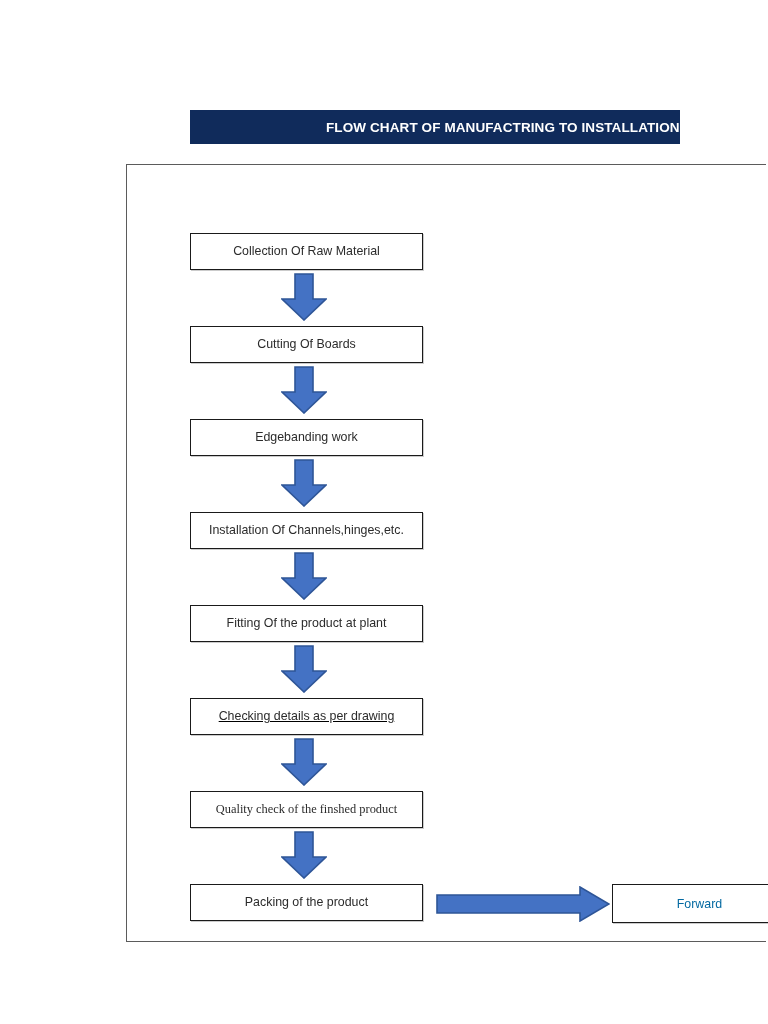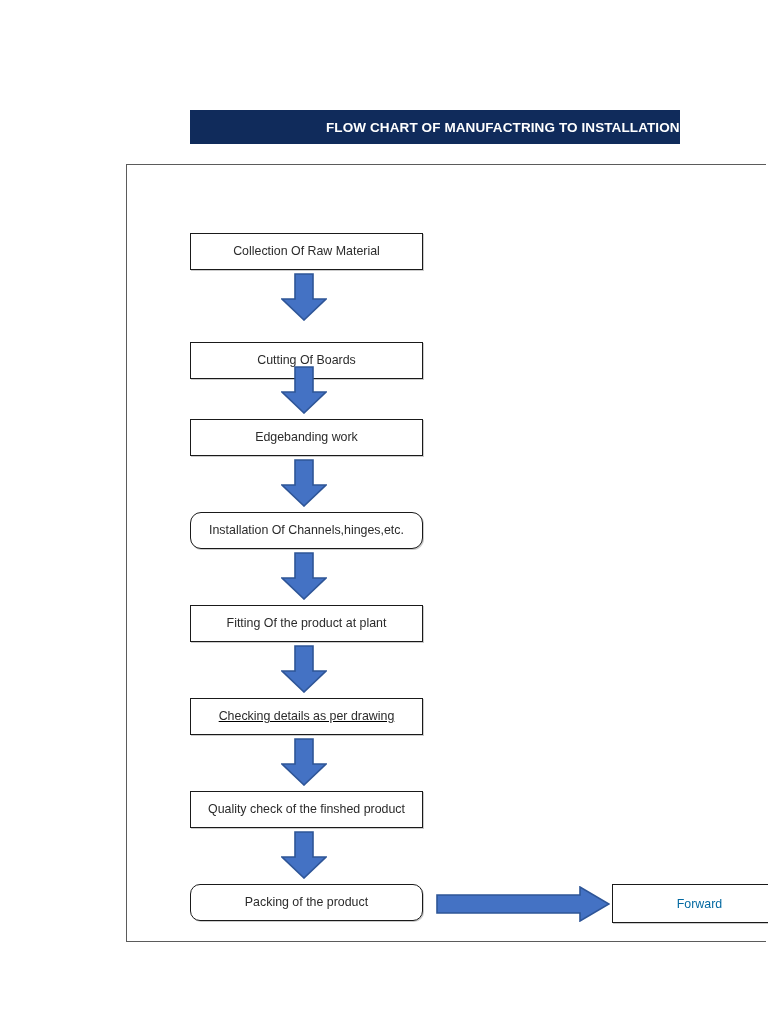--- a/index.html
+++ b/index.html
@@ -69,27 +69,27 @@
     box-shadow: 1px 1px 0 rgba(160,160,160,0.55);
   }
   .process-box .box-label {
     font-size: 12.4px;
     color: #2b2b2b;
     line-height: 1;
     white-space: nowrap;
   }
 
   #box-0 { top: 233px; }
-  #box-1 { top: 326px; margin-top: 16px; }
+  #box-1 { top: 326px; }
   #box-2 { top: 419px; }
-  #box-3 { top: 512px; border-radius: 11px; }
+  #box-3 { top: 512px; }
   #box-4 { top: 605px; justify-content: center; }
   #box-5 { top: 698px; text-decoration: underline; }
-  #box-6 { top: 791px; }
-  #box-7 { top: 884px; border-radius: 10px; }
+  #box-6 { top: 791px; font-family: Liberation Serif, serif; }
+  #box-7 { top: 884px; }
 
   
   #forward-box {
     position: absolute;
     left: 612px;
     top: 884px;
     width: 175px;
     height: 39px;
     border: 1.6px solid #1a1a1a;
     box-sizing: border-box;

